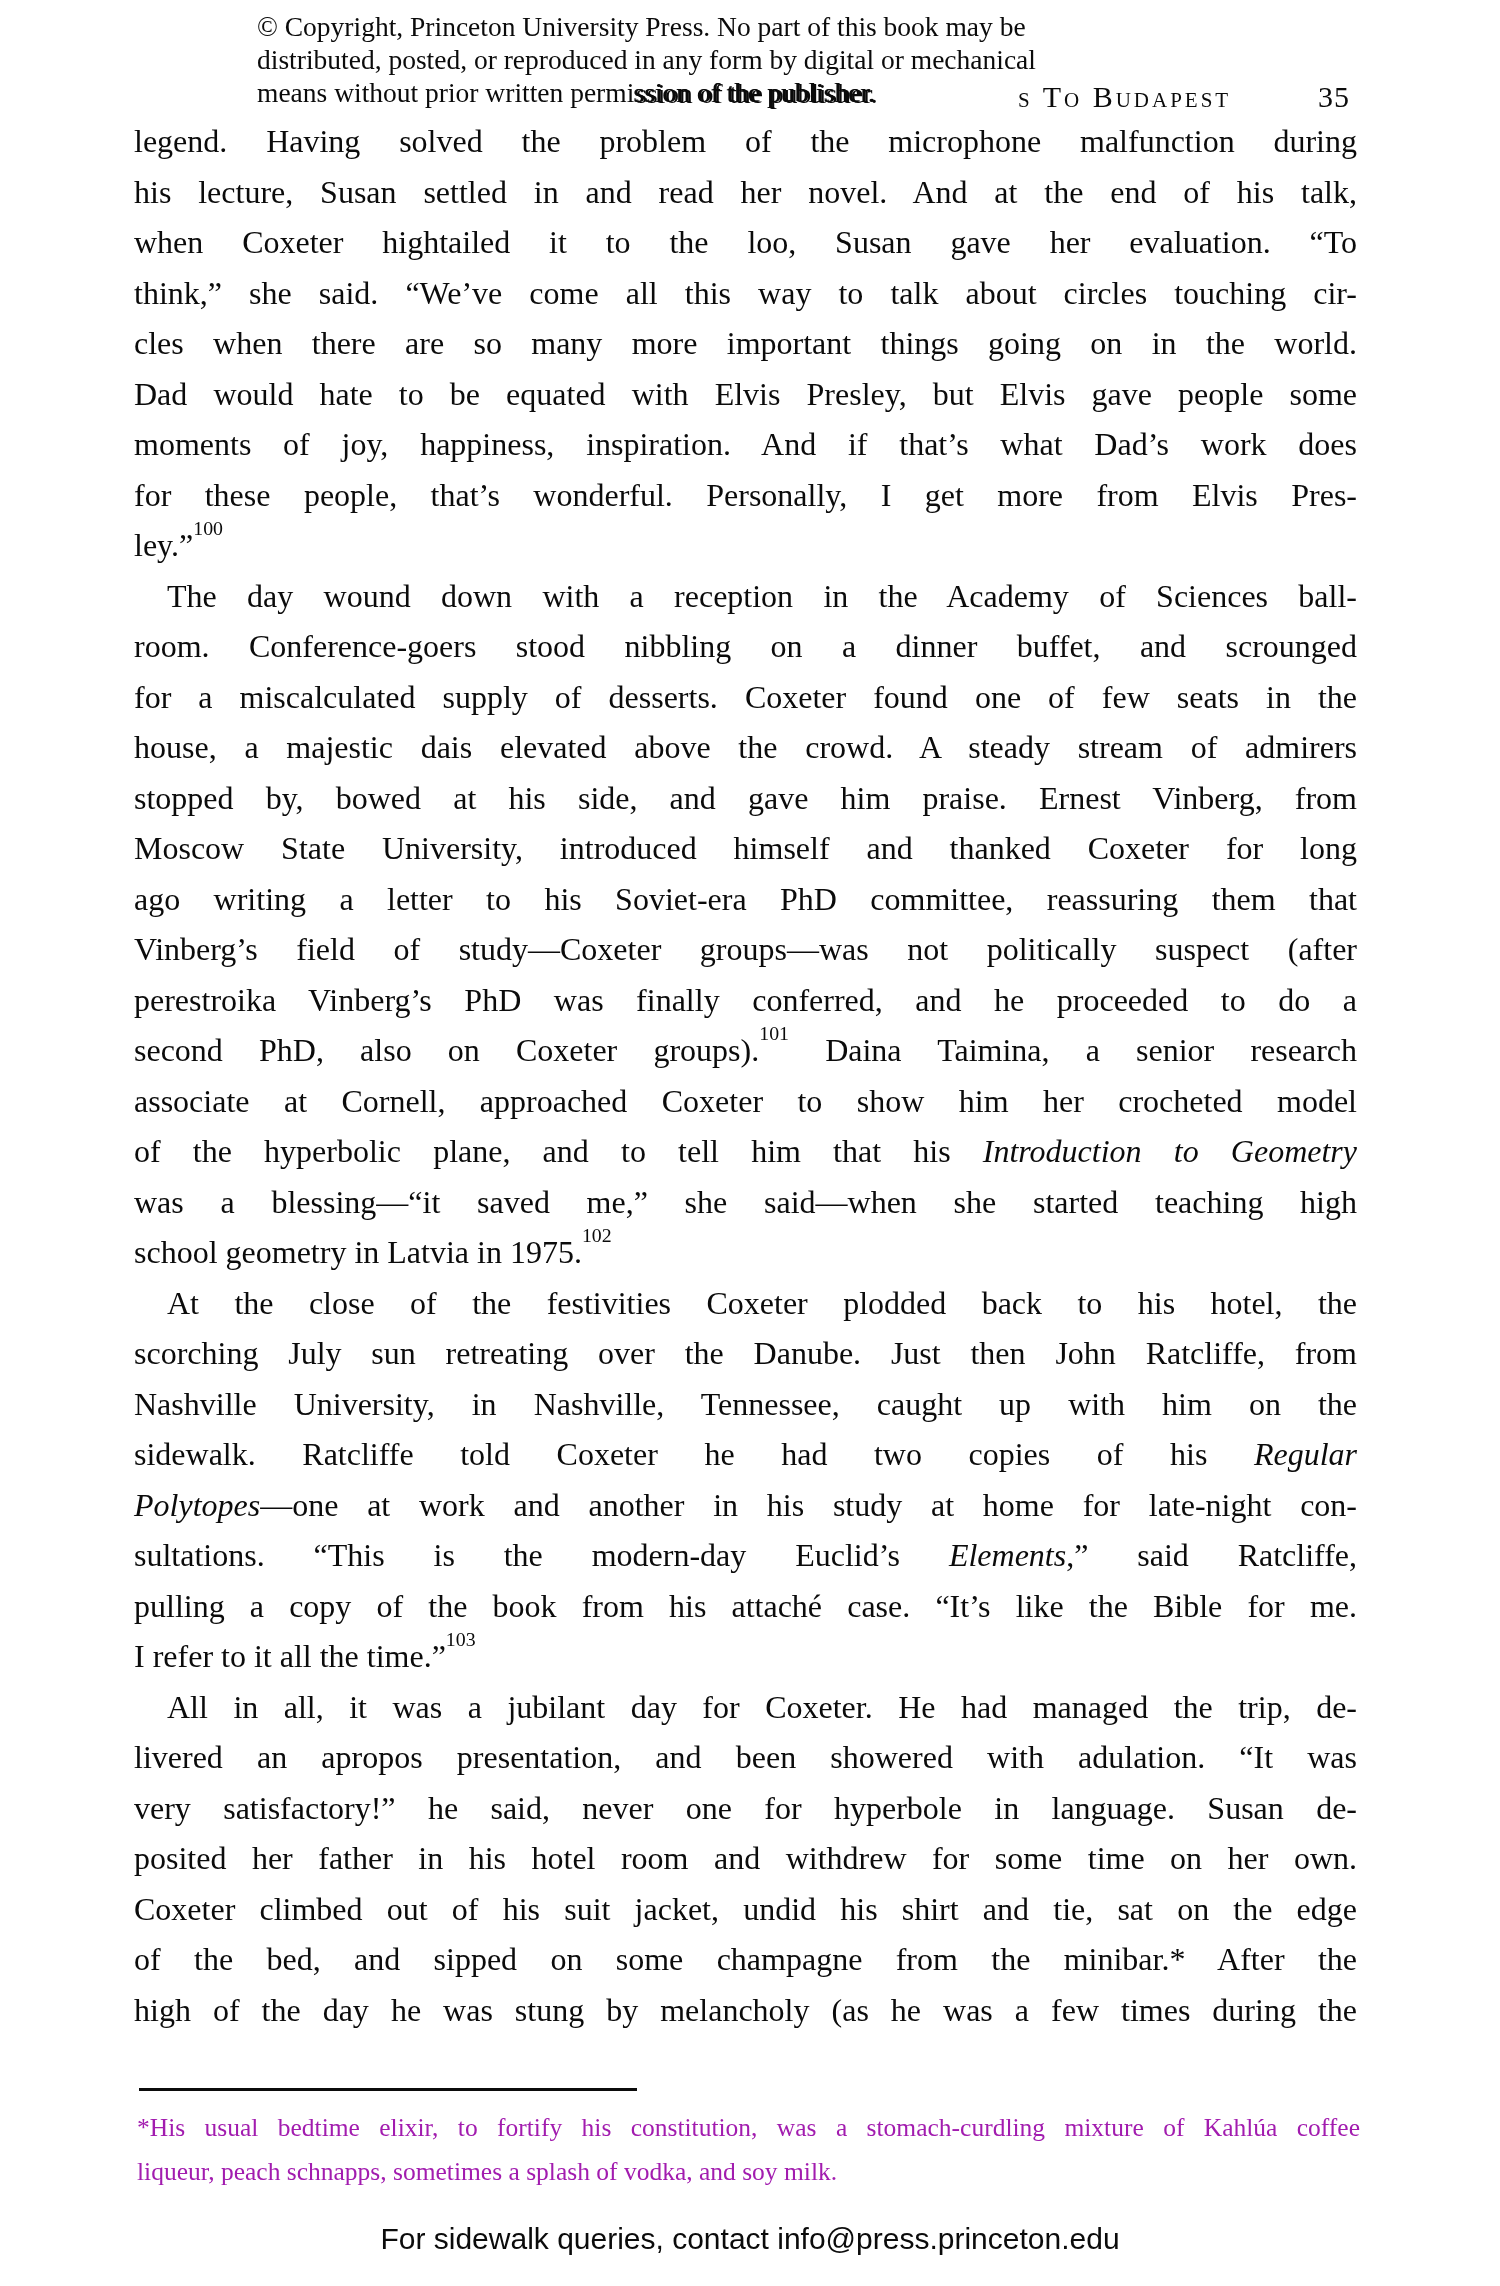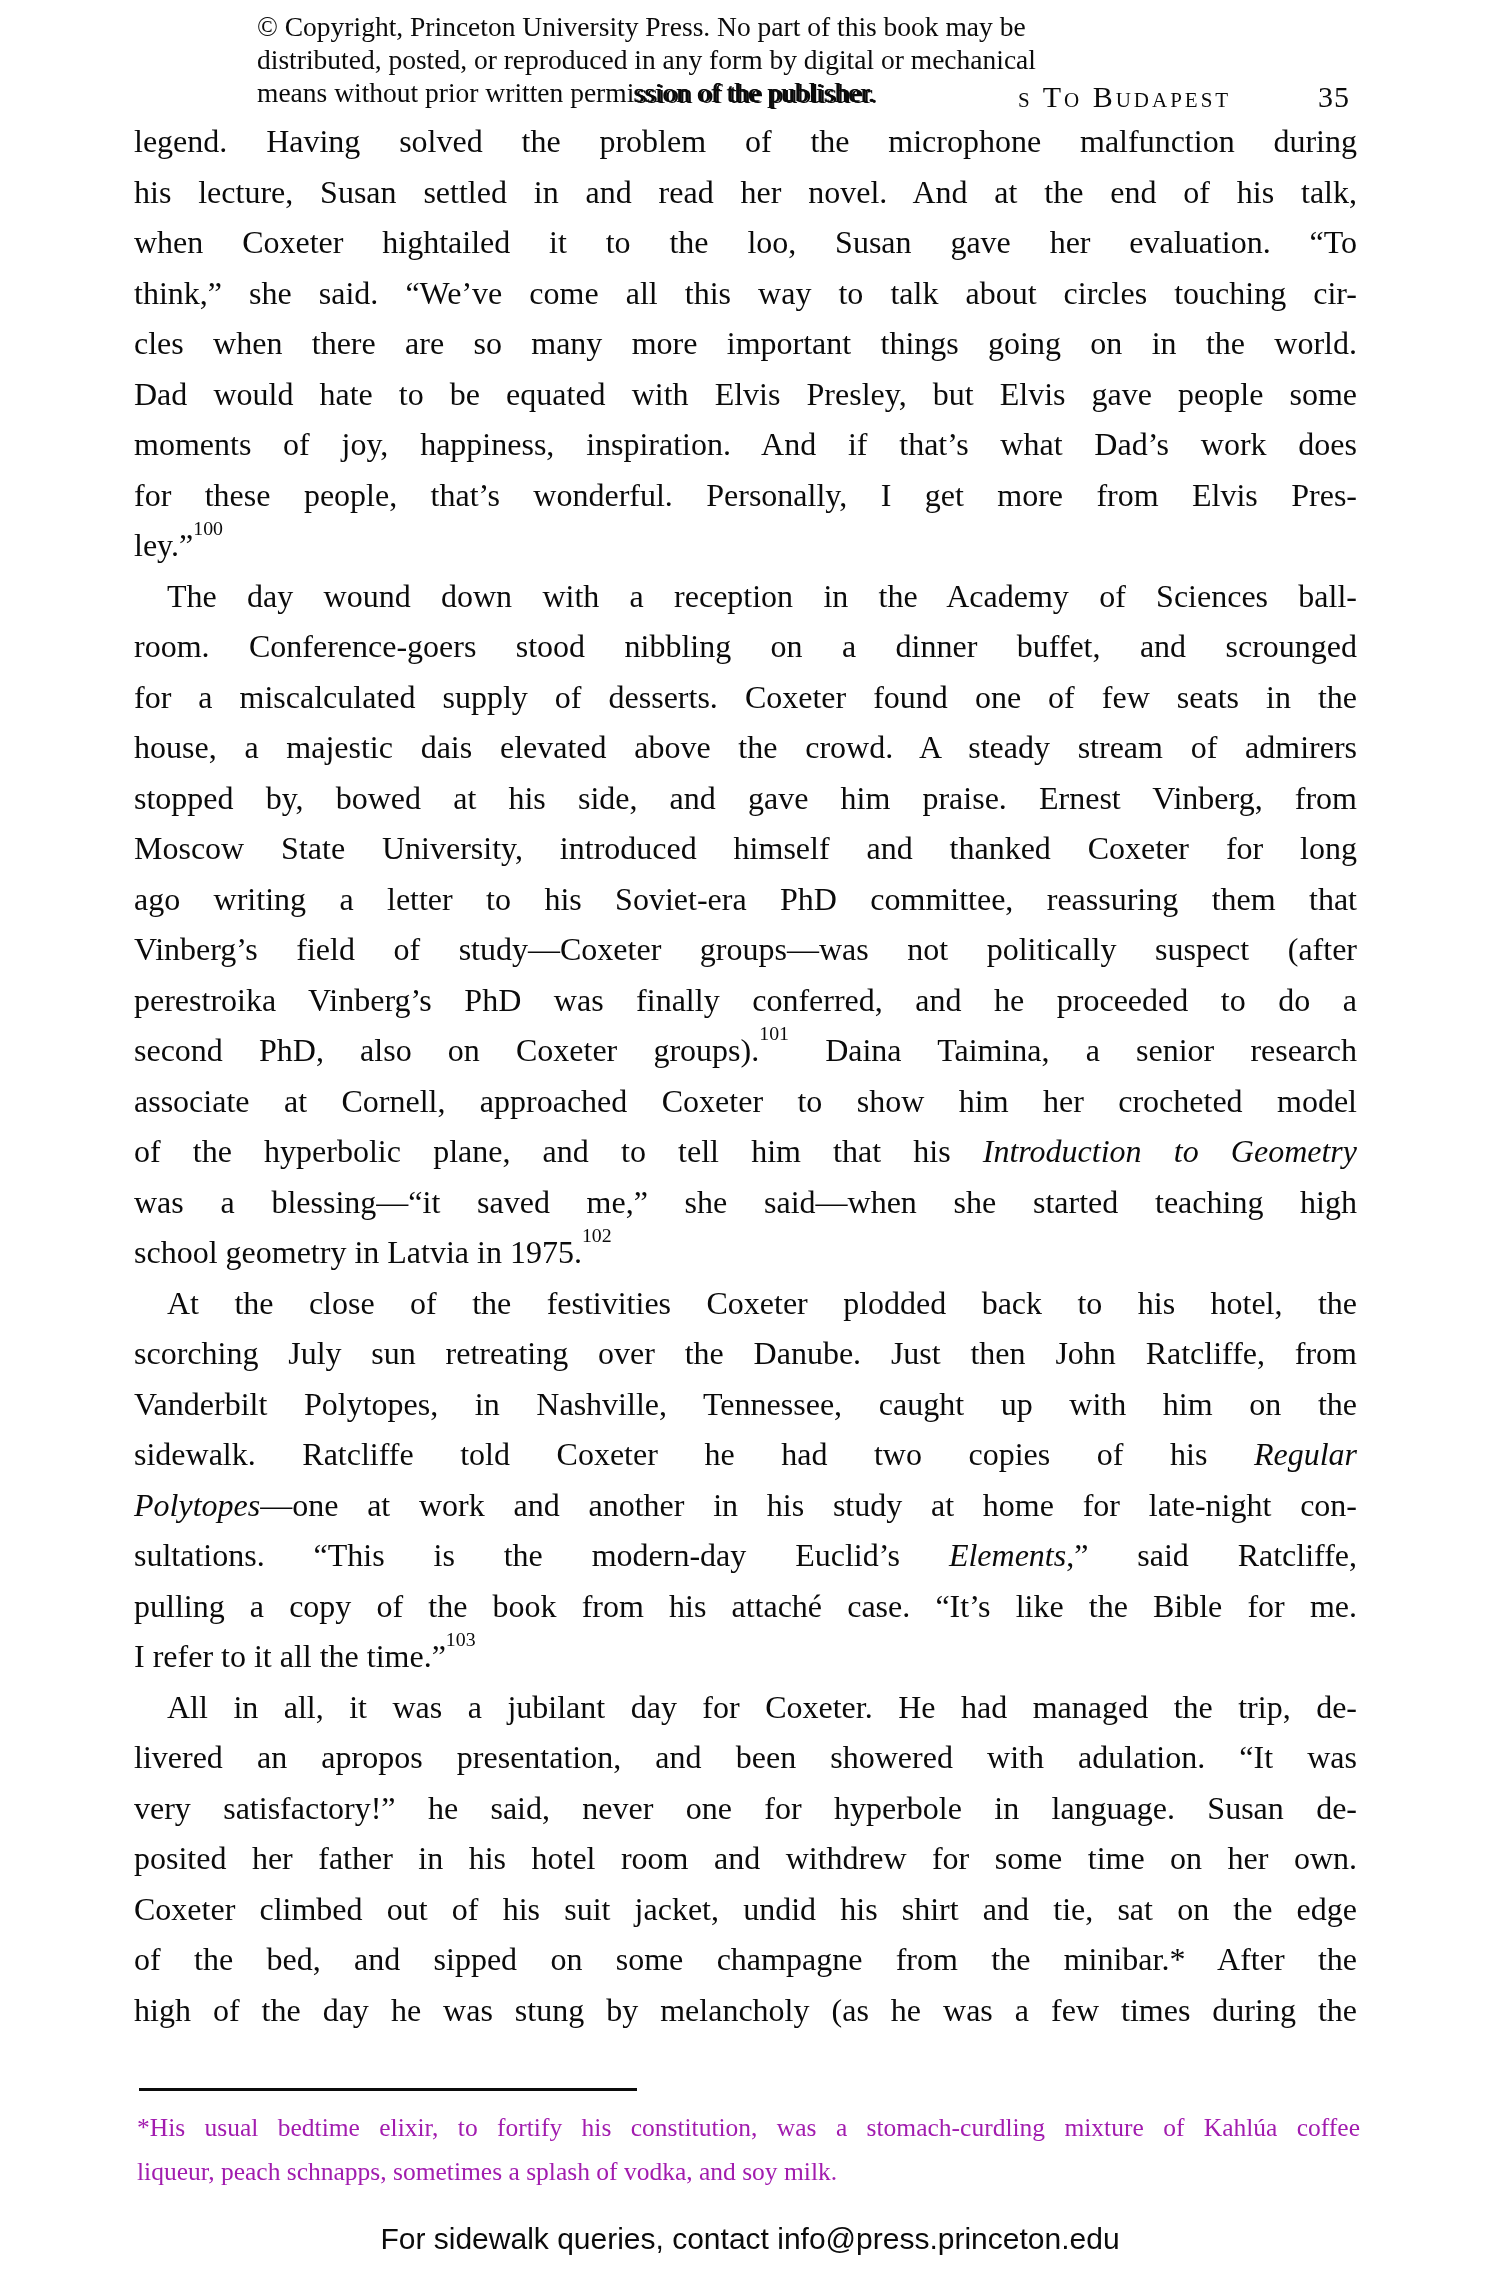--- a/index.html
+++ b/index.html
@@ -135,21 +135,21 @@
         <div class="line">perestroika Vinberg’s PhD was finally conferred, and he proceeded to do a</div>
         <div class="line">second PhD, also on Coxeter groups).<sup>101</sup> Daina Taimina, a senior research</div>
         <div class="line">associate at Cornell, approached Coxeter to show him her crocheted model</div>
         <div class="line">of the hyperbolic plane, and to tell him that his <i>Introduction to Geometry</i></div>
         <div class="line">was a blessing—“it saved me,” she said—when she started teaching high</div>
         <div class="line ragged">school geometry in Latvia in 1975.<sup>102</sup></div>
       </div>
       <div>
         <div class="line indent">At the close of the festivities Coxeter plodded back to his hotel, the</div>
         <div class="line">scorching July sun retreating over the Danube. Just then John Ratcliffe, from</div>
-        <div class="line">Vanderbilt Polytopes, in Nashville, Tennessee, caught up with him on the</div>
+        <div class="line">Nashville University, in Nashville, Tennessee, caught up with him on the</div>
         <div class="line">sidewalk. Ratcliffe told Coxeter he had two copies of his <i>Regular</i></div>
         <div class="line"><i>Polytopes</i>—one at work and another in his study at home for late-night con-</div>
         <div class="line">sultations. “This is the modern-day Euclid’s <i>Elements</i>,” said Ratcliffe,</div>
         <div class="line">pulling a copy of the book from his attaché case. “It’s like the Bible for me.</div>
         <div class="line ragged">I refer to it all the time.”<sup>103</sup></div>
       </div>
       <div>
         <div class="line indent">All in all, it was a jubilant day for Coxeter. He had managed the trip, de-</div>
         <div class="line">livered an apropos presentation, and been showered with adulation. “It was</div>
         <div class="line">very satisfactory!” he said, never one for hyperbole in language. Susan de-</div>

